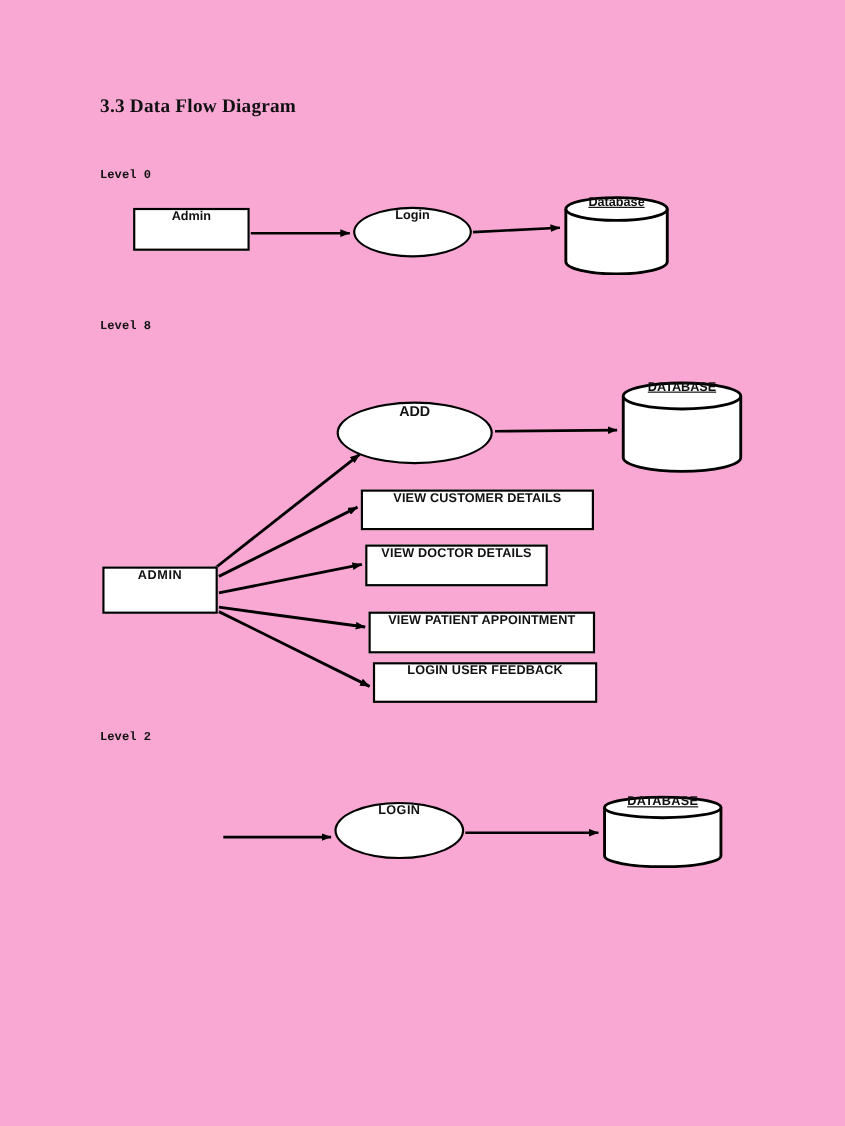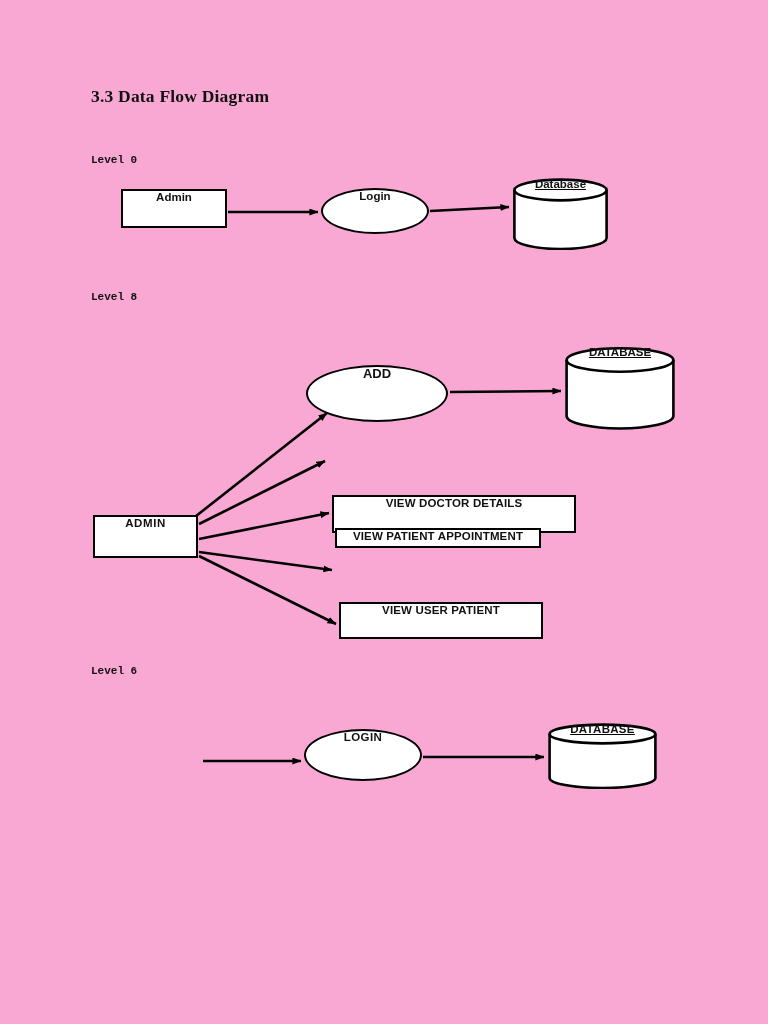--- a/index.html
+++ b/index.html
@@ -130,24 +130,24 @@
 
   #node-admin-l1 {
     left: 93px; top: 515px; width: 105px; height: 43px;
   }
   #node-admin-l1 .node-label { font-size: 11.5px; letter-spacing: 0.6px; }
 
   #node-view-customer {
     left: 328px; top: 445px; width: 212px; height: 37px;
   }
   #node-view-doctor {
-    left: 332px; top: 495px; width: 244px; height: 38px;
+    left: 332px; top: 495px; width: 166px; height: 38px;
   }
   #node-view-appointment {
-    left: 335px; top: 528px; width: 206px; height: 20px;
+    left: 335px; top: 556px; width: 206px; height: 38px;
   }
   #node-view-feedback {
     left: 339px; top: 602px; width: 204px; height: 37px;
   }
   #node-view-customer .node-label,
   #node-view-doctor .node-label,
   #node-view-appointment .node-label,
   #node-view-feedback .node-label {
     font-size: 11.5px;
     letter-spacing: 0.15px;
@@ -173,21 +173,21 @@
 <body>
 
 <div class="page">
 
   <div class="section-title" id="page-title">3.3 Data Flow Diagram</div>
 
   <div class="level-label" id="level-0-label">Level 0</div>
 
   <div class="level-label" id="level-1-label">Level 8</div>
 
-  <div class="level-label" id="level-2-label">Level 6</div>
+  <div class="level-label" id="level-2-label">Level 2</div>
 
   <svg id="connector-layer" viewBox="0 0 768 1024">
     <defs>
       <marker id="arrowhead" markerWidth="9" markerHeight="7" refX="8.6" refY="3.5" orient="auto" markerUnits="userSpaceOnUse">
         <polygon points="0 0, 9 3.5, 0 7" fill="#000000"></polygon>
       </marker>
     </defs>
 
     <line x1="228" y1="212" x2="318" y2="212" stroke="#000000" stroke-width="2.4" marker-end="url(#arrowhead)"></line>
     <line x1="430" y1="211" x2="509" y2="207" stroke="#000000" stroke-width="2.4" marker-end="url(#arrowhead)"></line>
@@ -229,31 +229,34 @@
       <path d="M2.6,14 L2.6,70 A53.4,12.5 0 0 0 109.4,70 L109.4,14" fill="#ffffff" stroke="#000000" stroke-width="2.6"></path>
       <ellipse cx="56" cy="14" rx="53.4" ry="11.8" fill="#ffffff" stroke="#000000" stroke-width="2.6"></ellipse>
     </svg>
     <span class="node-label">DATABASE</span>
   </div>
 
   <div class="node rect-node" id="node-admin-l1">
     <span class="node-label">ADMIN</span>
   </div>
 
+  <div class="node rect-node" id="node-view-customer">
+    <span class="node-label">VIEW CUSTOMER DETAILS</span>
+  </div>
 
   <div class="node rect-node" id="node-view-doctor">
     <span class="node-label">VIEW DOCTOR DETAILS</span>
   </div>
 
   <div class="node rect-node" id="node-view-appointment">
     <span class="node-label">VIEW PATIENT APPOINTMENT</span>
   </div>
 
   <div class="node rect-node" id="node-view-feedback">
-    <span class="node-label">VIEW USER PATIENT</span>
+    <span class="node-label">LOGIN USER FEEDBACK</span>
   </div>
 
 
   <div class="node ellipse-node" id="node-login-l2">
     <span class="node-label">LOGIN</span>
   </div>
 
   <div class="node cylinder-node" id="node-database-l2">
     <svg viewBox="0 0 111 66" preserveAspectRatio="none">
       <path d="M2.6,11 L2.6,55 A52.9,10 0 0 0 108.4,55 L108.4,11" fill="#ffffff" stroke="#000000" stroke-width="2.6"></path>

